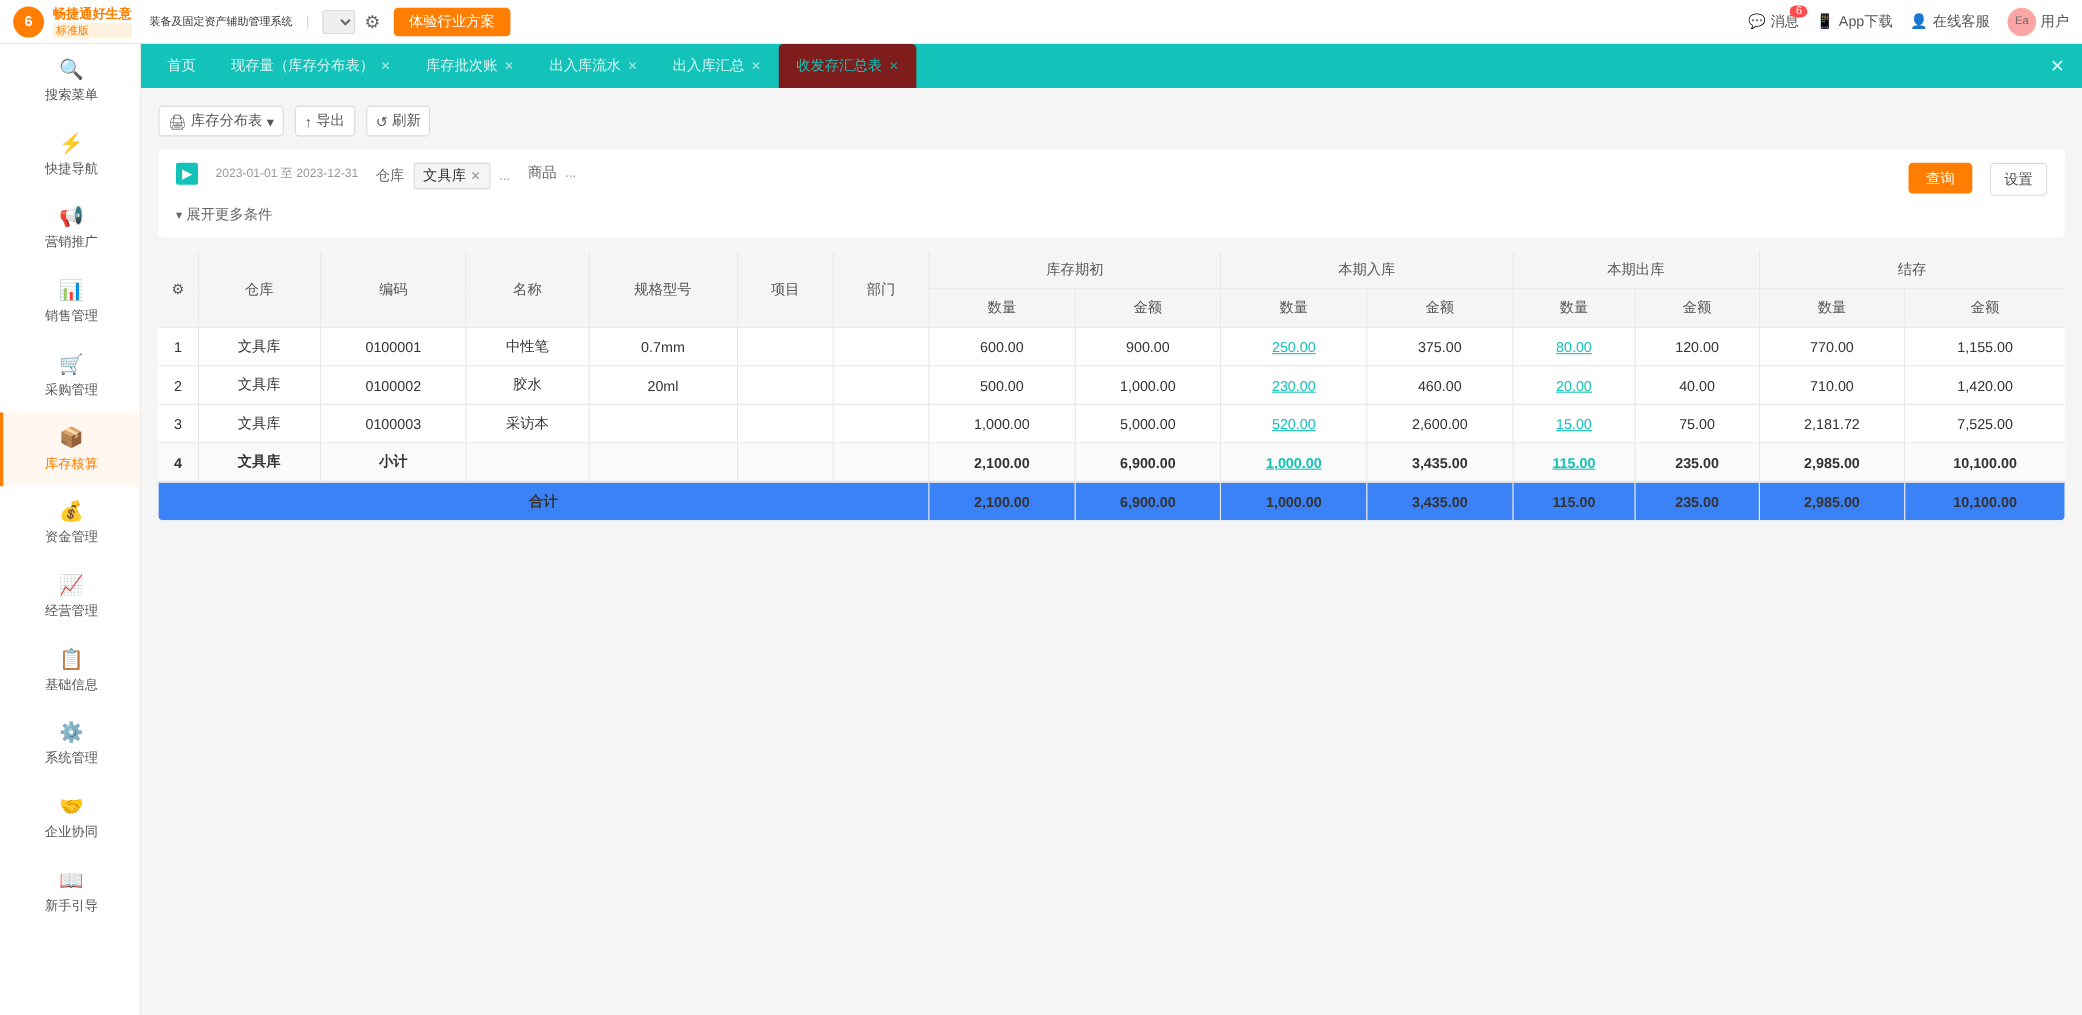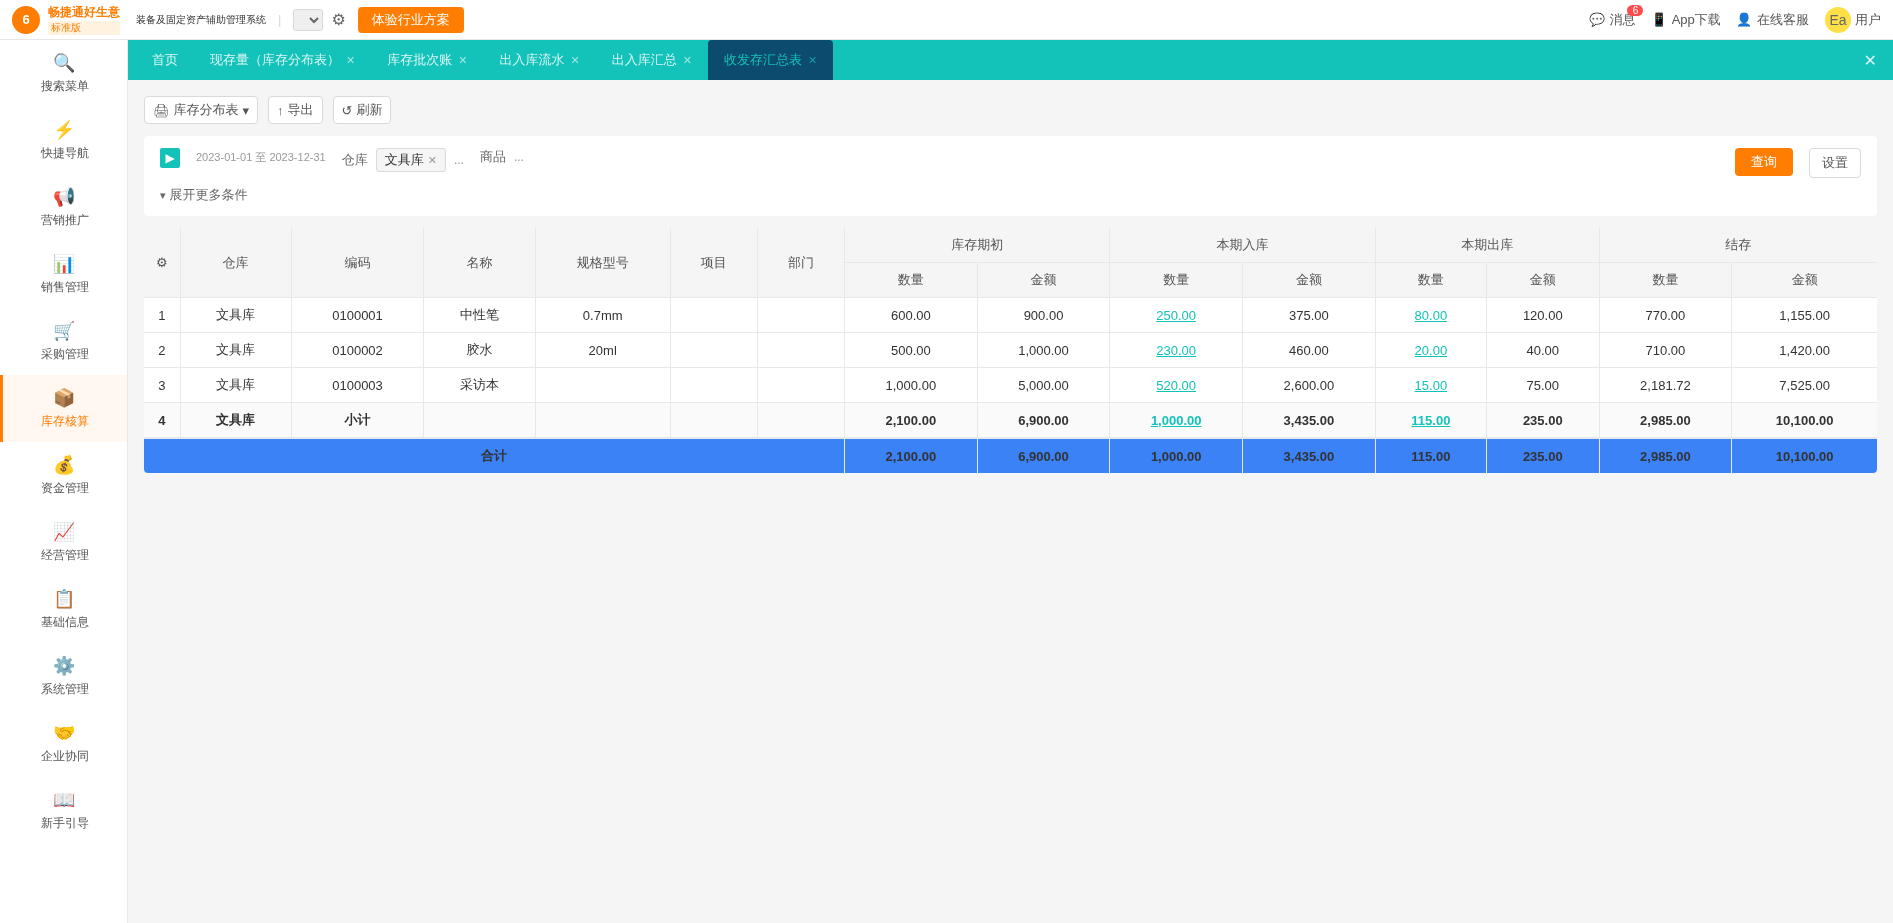--- a/index.html
+++ b/index.html
@@ -6,39 +6,39 @@
     body { background: #f0f2f5; display: flex; flex-direction: column; height: 923px; overflow: hidden; }
 
     
     .top-bar { height: 40px; background: #fff; display: flex; align-items: center; padding: 0 12px; border-bottom: 1px solid #e8e8e8; gap: 8px; flex-shrink: 0; }
     .top-logo { width: 28px; height: 28px; background: #ff7d00; border-radius: 50%; display: flex; align-items: center; justify-content: center; color: #fff; font-weight: bold; font-size: 14px; flex-shrink: 0; }
     .top-gear { color: #666; font-size: 16px; margin-right: 4px; cursor: pointer; }
     .top-trial-btn { background: #ff7d00; color: #fff; border: none; border-radius: 4px; padding: 4px 14px; cursor: pointer; font-size: 13px; }
     .top-right { display: flex; align-items: center; gap: 16px; margin-left: auto; }
     .top-right-item { display: flex; align-items: center; gap: 4px; color: #555; cursor: pointer; font-size: 12px; position: relative; }
     .badge { background: #ff4d4f; color: #fff; border-radius: 10px; font-size: 10px; padding: 0 4px; position: absolute; top: -6px; right: -8px; min-width: 16px; text-align: center; }
-    .user-avatar { width: 26px; height: 26px; background: #fde047; border-radius: 50%; display: flex; align-items: center; justify-content: center; font-size: 14px; color: #666; }
+    .user-avatar { width: 26px; height: 26px; background: #fca5a5; border-radius: 50%; display: flex; align-items: center; justify-content: center; font-size: 10px; color: #666; }
 
     
     .main-layout { display: flex; flex: 1; overflow: hidden; }
 
     
     .sidebar { width: 128px; background: #fff; border-right: 1px solid #e8e8e8; display: flex; flex-direction: column; flex-shrink: 0; overflow-y: auto; }
     .sidebar-item { display: flex; flex-direction: column; align-items: center; padding: 12px 8px; cursor: pointer; color: #555; gap: 4px; border-left: 3px solid transparent; }
     .sidebar-item.active { background: #fff7f0; color: #ff7d00; border-left: 3px solid #ff7d00; }
     .sidebar-icon { font-size: 18px; }
     .sidebar-label { font-size: 12px; }
 
     
     .content-area { flex: 1; display: flex; flex-direction: column; overflow: hidden; }
 
     
     .tab-bar { height: 40px; background: #13c2b8; display: flex; align-items: center; padding: 0 8px; gap: 0; flex-shrink: 0; }
     .tab-item { padding: 0 16px; height: 40px; display: flex; align-items: center; color: rgba(255,255,255,0.85); cursor: pointer; font-size: 13px; gap: 6px; white-space: nowrap; }
-    .tab-item.active { background: #0c4a6e; color: #13c2b8; border-radius: 4px 4px 0 0; }
+    .tab-item.active { background: #7f1d1d; color: #13c2b8; border-radius: 4px 4px 0 0; }
     .tab-close { font-size: 11px; opacity: 0.7; cursor: pointer; }
     .tab-bar-close { margin-left: auto; color: rgba(255,255,255,0.85); cursor: pointer; font-size: 16px; padding: 0 8px; }
 
     
     .page-content { flex: 1; background: #f5f5f5; overflow: auto; padding: 16px; }
 
     
     .page-header { display: flex; align-items: center; justify-content: space-between; margin-bottom: 12px; }
     .page-title { font-size: 15px; font-weight: bold; color: #333; }
     .page-actions { display: flex; align-items: center; gap: 10px; }

